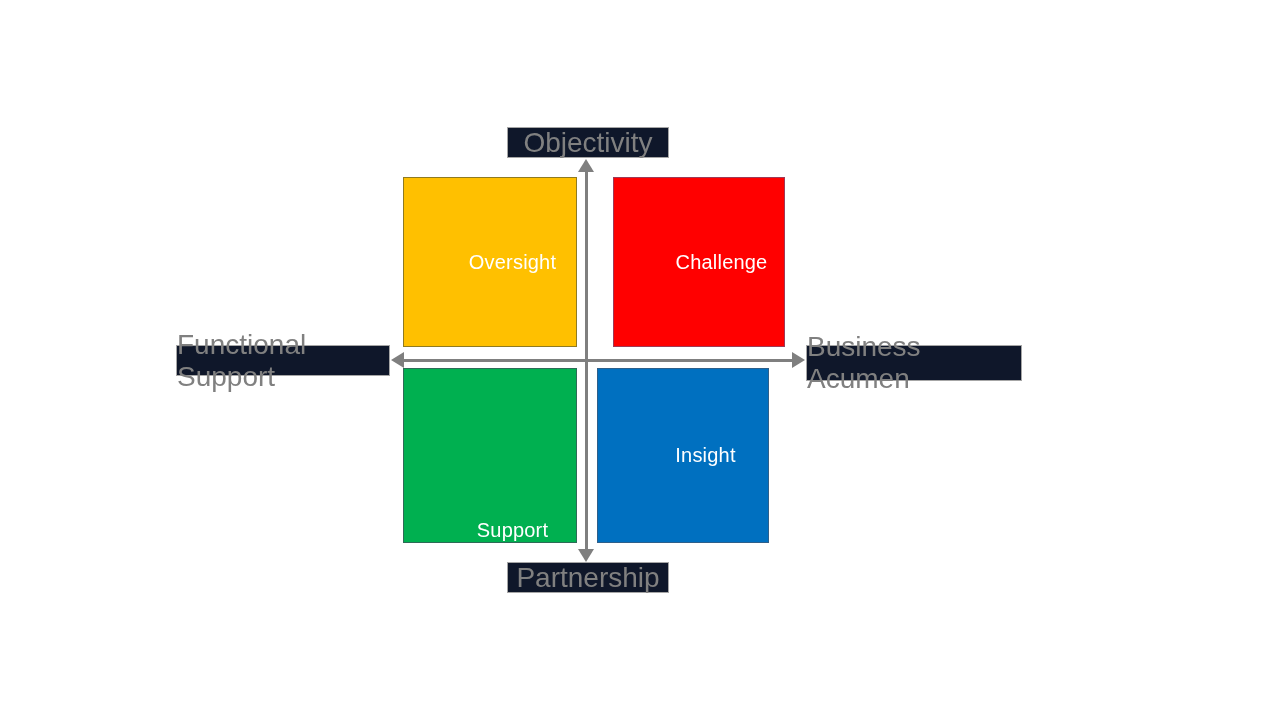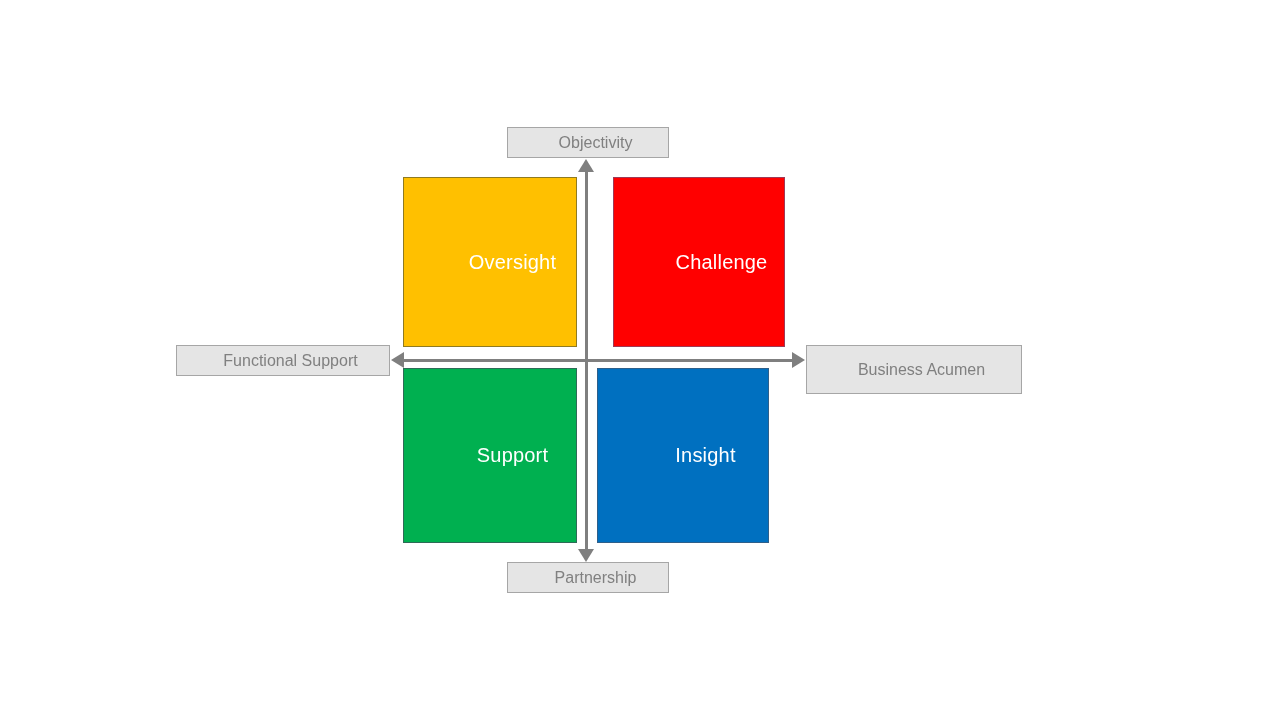--- a/index.html
+++ b/index.html
@@ -28,26 +28,25 @@
     color: #ffffff;
     font-size: 20px;
     font-weight: 400;
     letter-spacing: 0.2px;
   }
   .axis-label-box {
     position: absolute;
     display: flex;
     align-items: center;
     justify-content: center;
-    background: #e5e5e5;
+    background: #0f172a;
     border: 1px solid #a6a6a6;
     box-sizing: border-box;
     color: #808080;
-    font-size: 16px;
-    padding-left: 15px;
+    font-size: 28px;
   }
   .axis-line {
     position: absolute;
     background: #7f7f7f;
   }
   .arrowhead {
     position: absolute;
     width: 0;
     height: 0;
   }
@@ -73,21 +72,21 @@
   }
   
   #quad-oversight { left: 403px; top: 177px; width: 174px; height: 170px; }
   #quad-challenge { left: 597px; top: 177px; width: 172px; height: 170px; margin-left: 16px; }
   #quad-support   { left: 403px; top: 368px; width: 174px; height: 175px; }
   #quad-insight   { left: 597px; top: 368px; width: 172px; height: 175px; }
 
   #label-top    { left: 507px; top: 127px; width: 162px; height: 31px; }
   #label-bottom { left: 507px; top: 562px; width: 162px; height: 31px; }
   #label-left   { left: 176px; top: 345px; width: 214px; height: 31px; }
-  #label-right  { left: 806px; top: 345px; width: 216px; height: 49px; }
+  #label-right  { left: 806px; top: 345px; width: 216px; height: 36px; }
 
   #v-line { left: 585px; top: 168px; width: 3px;  height: 386px; }
   #h-line { left: 398px; top: 359px; width: 398px; height: 3px; }
 
   #arrow-top    { left: 578px; top: 159px; }
   #arrow-bottom { left: 578px; top: 549px; }
   #arrow-left   { left: 391px; top: 352px; }
   #arrow-right  { left: 792px; top: 352px; }
 </style>
 </head>
@@ -96,21 +95,21 @@
 <div class="canvas">
 
   <div class="quadrant" id="quad-oversight" style="background-color: rgb(255, 192, 0); border-color: rgb(143, 122, 34);">
     <span class="q-label">Oversight</span>
   </div>
 
   <div class="quadrant" id="quad-challenge" style="background-color: rgb(255, 0, 0); border-color: rgb(158, 58, 86);">
     <span class="q-label">Challenge</span>
   </div>
 
-  <div class="quadrant" id="quad-support" style="background-color: rgb(0, 176, 80); border-color: rgb(46, 107, 87);">
+  <div class="quadrant" id="quad-support" style="background-color: rgb(0, 176, 80); border-color: rgb(46, 107, 87); align-items: flex-end;">
     <span class="q-label">Support</span>
   </div>
 
   <div class="quadrant" id="quad-insight" style="background-color: rgb(0, 112, 192); border-color: rgb(46, 95, 138);">
     <span class="q-label">Insight</span>
   </div>
 
   <div class="axis-line" id="v-line" style="background-color: rgb(127, 127, 127);"></div>
   <div class="axis-line" id="h-line" style="background-color: rgb(127, 127, 127);"></div>
 

